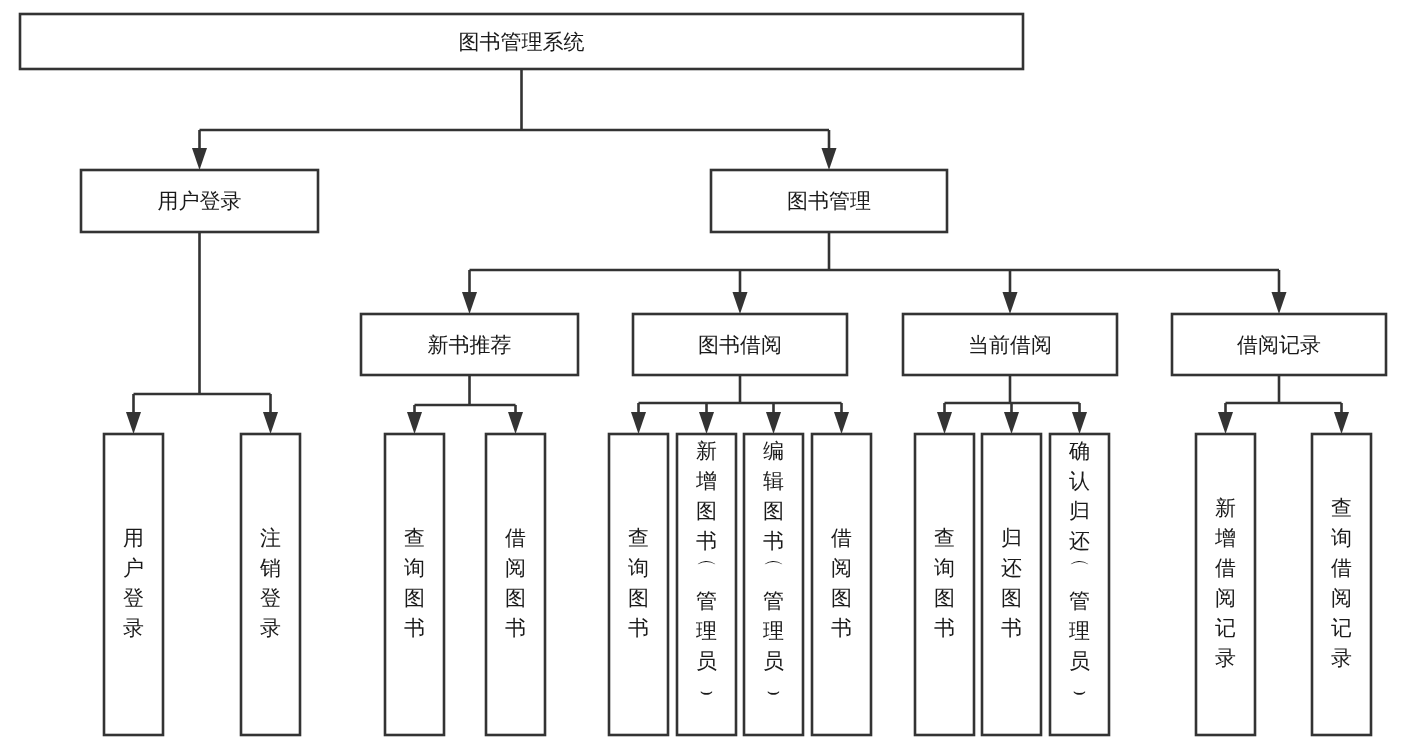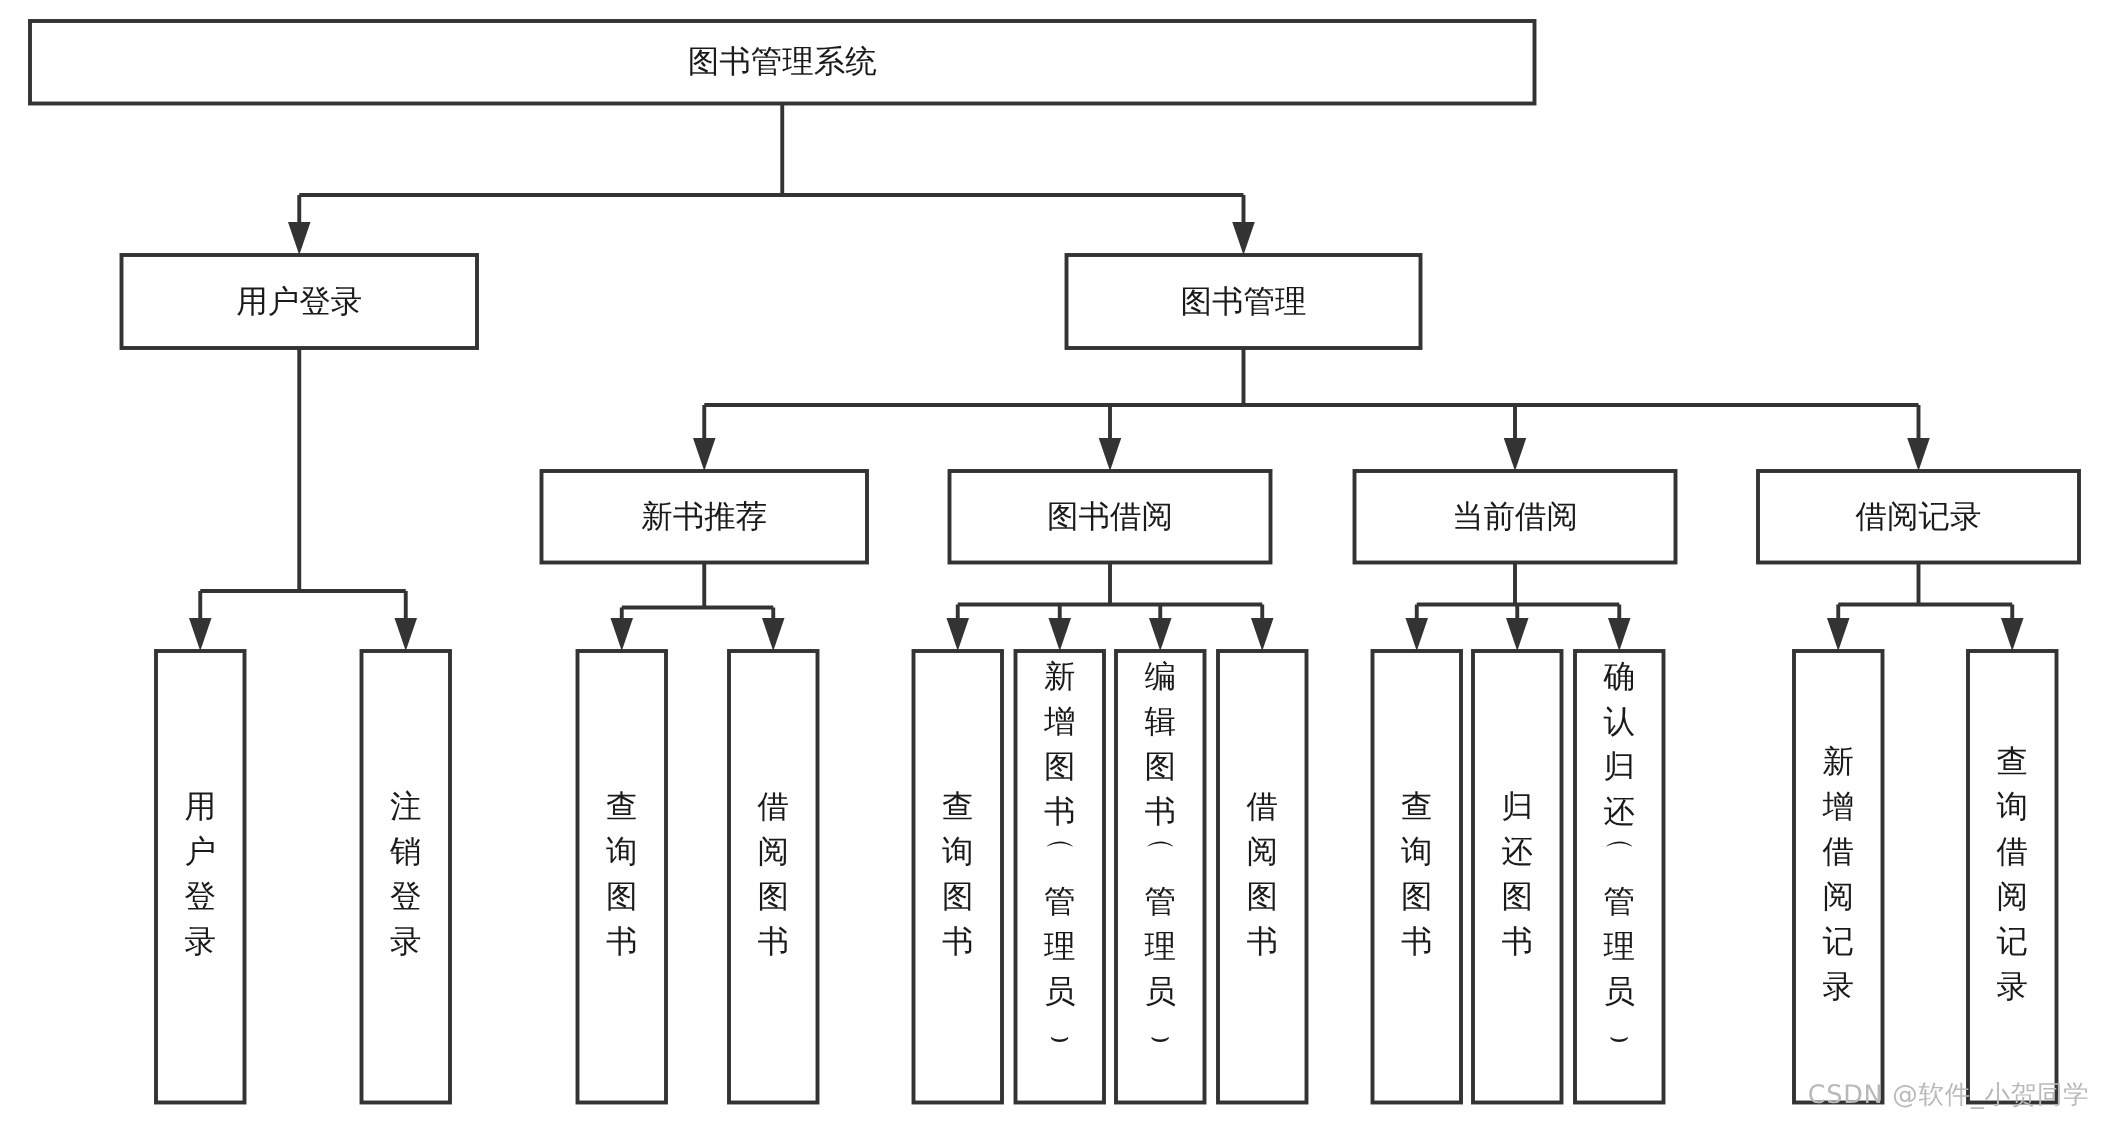--- a/index.html
+++ b/index.html
@@ -218,14 +218,13 @@
         <g>
           <rect class="node-box" x="1196" y="434" width="59" height="301"></rect>
           <text class="node-label-v" x="1225.5" y="514.5"><tspan x="1225.5" dy="0">新</tspan><tspan x="1225.5" dy="30">增</tspan><tspan x="1225.5" dy="30">借</tspan><tspan x="1225.5" dy="30">阅</tspan><tspan x="1225.5" dy="30">记</tspan><tspan x="1225.5" dy="30">录</tspan></text>
         </g>
         <g>
           <rect class="node-box" x="1312" y="434" width="59" height="301"></rect>
           <text class="node-label-v" x="1341.5" y="514.5"><tspan x="1341.5" dy="0">查</tspan><tspan x="1341.5" dy="30">询</tspan><tspan x="1341.5" dy="30">借</tspan><tspan x="1341.5" dy="30">阅</tspan><tspan x="1341.5" dy="30">记</tspan><tspan x="1341.5" dy="30">录</tspan></text>
         </g>
       </g>
   </svg>
-  <div class="watermark">CSDN @软件_小贺同学</div>
 </div>
 
 </body></html>

